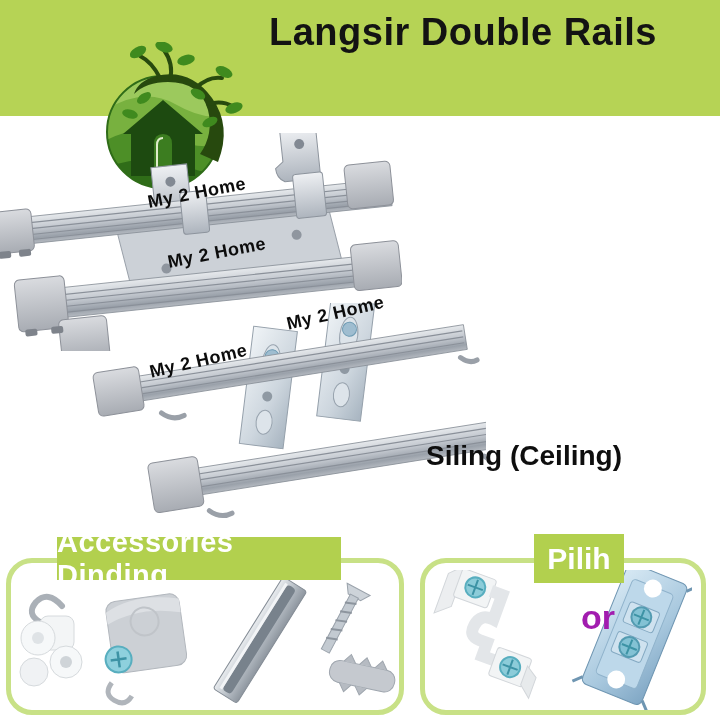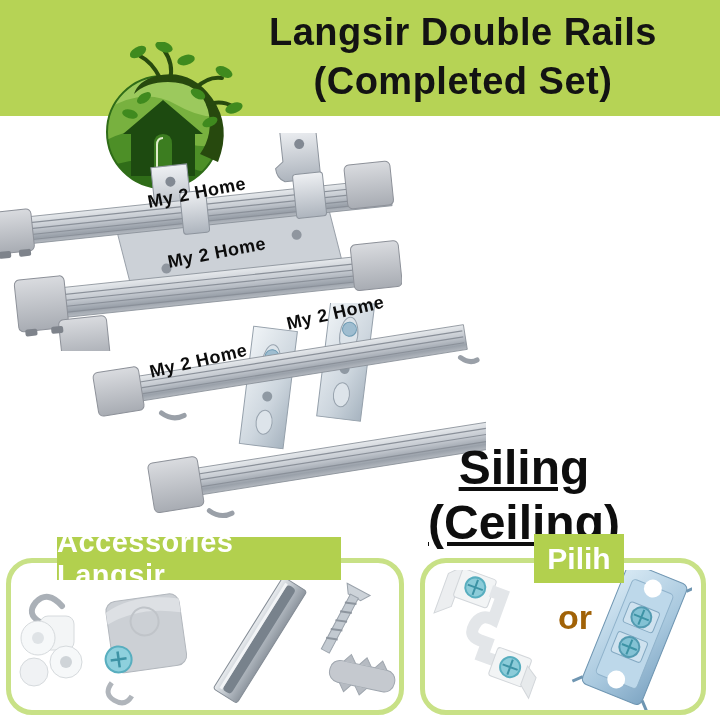--- a/index.html
+++ b/index.html
@@ -7,53 +7,52 @@
           font-family:"Liberation Sans","DejaVu Sans",sans-serif;}
   
   .band{position:absolute;left:0;top:0;width:720px;height:116px;background:#b6d355;}
   .title{position:absolute;left:232px;top:8px;width:462px;text-align:center;
          color:#131313;font-weight:bold;font-size:38px;line-height:49px;letter-spacing:0.5px;}
   .logo{position:absolute;left:100px;top:42px;width:145px;height:148px;}
   
   .label-wall{position:absolute;left:398px;top:244px;width:312px;text-align:center;
               font-size:41px;font-weight:bold;color:#203434;}
   .label-ceiling{position:absolute;left:368px;top:440px;width:312px;text-align:center;
-              font-size:48px;font-weight:bold;color:#0e0e0e;text-decoration:underline;}
+              font-size:28px;font-weight:bold;color:#0e0e0e;}
   
   .photo-wall{position:absolute;left:0px;top:133px;width:402px;height:218px;}
   .photo-ceiling{position:absolute;left:68px;top:303px;width:418px;height:234px;}
   .wm{position:absolute;color:#0c0c0c;font-weight:bold;font-size:18px;white-space:nowrap;
       transform:rotate(-11deg);transform-origin:left center;letter-spacing:0.5px;}
   .wm1{left:148px;top:192px;}
   .wm2{left:168px;top:252px;}
   .wm3{left:287px;top:314px;transform:rotate(-13deg);}
   .wm4{left:150px;top:362px;transform:rotate(-13deg);}
   
   .panel{position:absolute;background:#ffffff;border:5px solid #c8e186;border-radius:26px;}
   .panel-left{left:6px;top:558px;width:388px;height:147px;}
   .panel-right{left:420px;top:558px;width:276px;height:147px;}
   .badge{position:absolute;background:#b2d04e;color:#ffffff;font-weight:bold;
          display:flex;align-items:center;justify-content:center;z-index:5;}
   .badge-acc{left:57px;top:537px;width:284px;height:43px;font-size:29px;letter-spacing:0.5px;}
   .badge-pilih{left:534px;top:534px;width:90px;height:49px;font-size:30px;}
   .acc-items{position:absolute;left:14px;top:578px;width:382px;height:130px;}
   .choice-items{position:absolute;left:426px;top:570px;width:266px;height:140px;}
-  .or-text{position:absolute;left:545px;top:598px;width:60px;text-align:center;
-           font-size:34px;font-weight:bold;color:#a16207;}
+  .or-text{position:absolute;left:568px;top:598px;width:60px;text-align:center;
+           font-size:34px;font-weight:bold;color:#a21caf;}
 </style>
 </head>
 <body>
 
 <div id="canvas">
 
   <div class="band"></div>
 
   <div class="title">
     <div>Langsir Double Rails</div>
-    <div>(Completed Set)</div>
   </div>
 
   <div class="logo">
     <svg width="145" height="148" viewBox="0 0 145 148">
       <defs>
         <clipPath id="logoCircle">
             <circle cx="63" cy="90" r="56"></circle>
           </clipPath>
       </defs>
 
@@ -214,21 +213,21 @@
   <div class="wm wm1">My 2 Home</div>
   <div class="wm wm2">My 2 Home</div>
   <div class="wm wm3">My 2 Home</div>
   <div class="wm wm4">My 2 Home</div>
 
   <div class="label-ceiling">Siling (Ceiling)</div>
 
   <div class="panel panel-left"></div>
   <div class="panel panel-right"></div>
 
-  <div class="badge badge-acc">Accessories Langsir</div>
+  <div class="badge badge-acc">Accessories Dinding</div>
   <div class="badge badge-pilih">Pilih</div>
 
   <div class="acc-items">
     <svg width="382" height="130" viewBox="0 0 382 130">
       <defs>
         <linearGradient id="metalG" x1="0" y1="0" x2="1" y2="0">
           <stop offset="0" stop-color="#e9ecef"></stop>
             <stop offset="0.5" stop-color="#b9c0c7"></stop>
           <stop offset="1" stop-color="#8e969f"></stop>
         </linearGradient>

